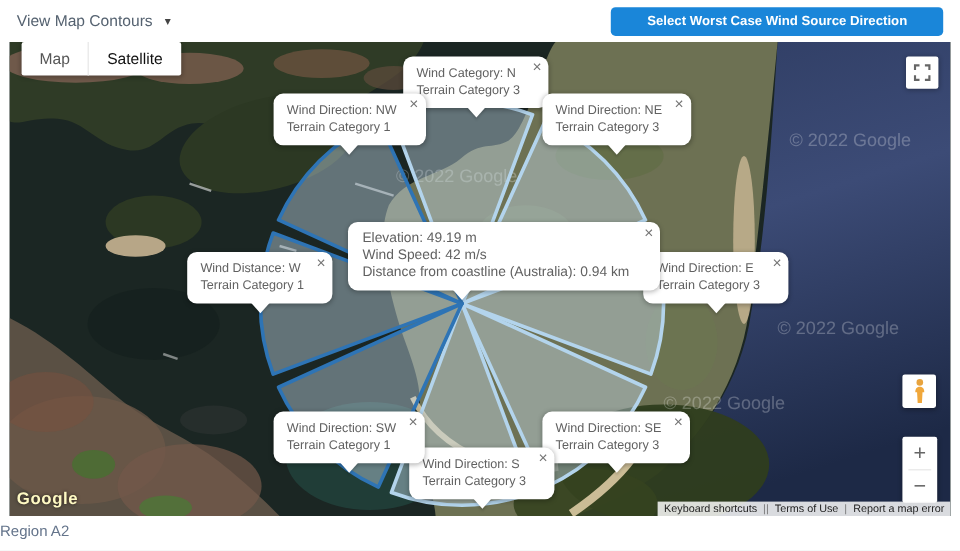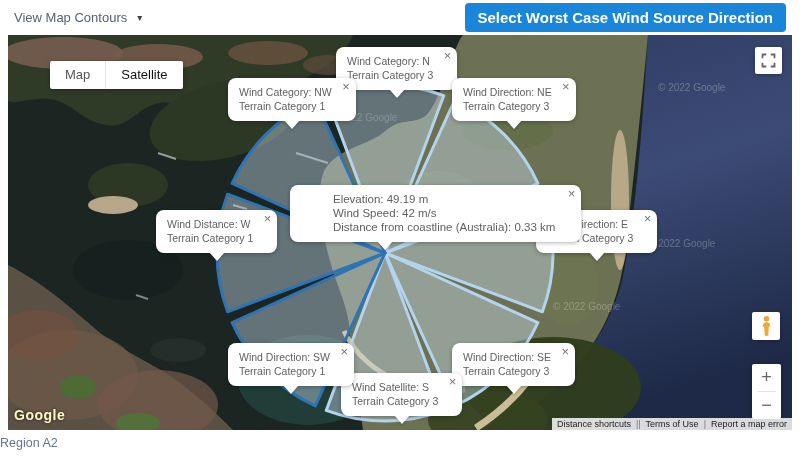--- a/index.html
+++ b/index.html
@@ -5,35 +5,35 @@
   * { margin:0; padding:0; box-sizing:border-box; }
   html,body { width:800px; height:459px; background:#fff; overflow:hidden;
     font-family:"Liberation Sans", sans-serif; }
 
   
   .topbar { position:absolute; left:0; top:0; width:800px; height:35px;
     display:flex; align-items:center; justify-content:space-between; padding:0 14px; }
   .contours-btn { display:flex; align-items:center; gap:10px; font-size:13px;
     color:#556270; cursor:pointer; background:none; border:none; font-family:inherit; }
   .caret { font-size:10px; color:#444; }
-  .worst-btn { background:#1a86d9; color:#fff; font-size:15px; font-weight:bold;
-    border:none; border-radius:4px; padding:6px 13px; cursor:pointer; font-family:inherit; }
+  .worst-btn { background:#1a86d9; color:#fff; font-size:11px; font-weight:bold;
+    border:none; border-radius:4px; padding:6px 30px; cursor:pointer; font-family:inherit; }
 
   
   .map { position:absolute; left:8px; top:35px; width:784px; height:395px;
     overflow:hidden; background:#1b2623; }
   .map svg.bg { position:absolute; left:0; top:0; z-index:1; }
   #windrose { position:absolute; left:0; top:0; z-index:3; }
 
-  .wm { position:absolute; z-index:2; color:rgba(255,255,255,.26); font-size:10px; white-space:nowrap; }
-
-  
-  .maptype { position:absolute; left:10px; top:26px; z-index:5; display:flex;
+  .wm { position:absolute; z-index:2; color:rgba(255,255,255,.26); font-size:15px; white-space:nowrap;margin-top:27px; }
+
+  
+  .maptype { position:absolute; left:10px; top:0; z-index:5; display:flex;
     background:#fff; border-radius:2px; box-shadow:0 1px 4px rgba(0,0,0,.3);
-    height:28px; align-items:flex-start;margin-left:32px; }
+    height:28px; align-items:flex-start; }
   .maptype > div { padding:0 15px; line-height:28px; font-size:13px; cursor:pointer; }
   .mt-map { color:#565656; border-right:1px solid #e6e6e6; }
   .mt-sat { color:#111; font-weight:normal; }
 
   .fs-btn { position:absolute; right:10px; top:12px; z-index:5; width:27px; height:27px;
     background:#fff; border:none; border-radius:2px; box-shadow:0 1px 4px rgba(0,0,0,.3);
     display:flex; align-items:center; justify-content:center; cursor:pointer; }
 
   .pegman { position:absolute; right:12px; top:277px; z-index:5; width:28px; height:28px;
     background:#fff; border:none; border-radius:2px; box-shadow:0 1px 4px rgba(0,0,0,.3);
@@ -58,21 +58,21 @@
   
   .popup { position:absolute; z-index:4; background:#fff; border-radius:8px;
     padding:8px 24px 8px 11px; box-shadow:0 1px 4px rgba(0,0,0,.3); }
   .popup::after { content:''; position:absolute; left:50%; bottom:-8px; margin-left:-8px;
     border:8px solid transparent; border-top:9px solid #fff; border-bottom:0;
     filter:drop-shadow(0 2px 1px rgba(0,0,0,.15)); }
   .popup .line { font-size:10.5px; line-height:13.5px; color:#616161; white-space:nowrap; }
   .popup .close { position:absolute; top:2px; right:6px; font-size:13px; color:#757575;
     cursor:pointer; background:none; border:none; line-height:13px; font-family:inherit; }
   .popup-center { padding:8px 26px 8px 12px; }
-  .popup-center .line { font-size:11.5px; line-height:13.8px;margin-left:31px; }
+  .popup-center .line { font-size:11.5px; line-height:13.8px; }
   .popup-center::after { left:95px; }
 
   .popup-n  { left:328px; top:12px; }
   .popup-nw { left:220px; top:43px; }
   .popup-ne { left:444px; top:43px; }
   .popup-w  { left:148px; top:175px; }
   .popup-e  { left:528px; top:175px; }
   .popup-sw { left:220px; top:308px; }
   .popup-se { left:444px; top:308px; }
   .popup-s  { left:333px; top:338px; }
@@ -177,44 +177,44 @@
     <div class="line">Wind Direction: E</div>
     <div class="line">Terrain Category 3</div>
   </div>
   <div class="popup popup-se">
     <button class="close">×</button>
     <div class="line">Wind Direction: SE</div>
     <div class="line">Terrain Category 3</div>
   </div>
   <div class="popup popup-s">
     <button class="close">×</button>
-    <div class="line">Wind Satellite: S</div>
+    <div class="line">Wind Direction: S</div>
     <div class="line">Terrain Category 3</div>
   </div>
   <div class="popup popup-sw">
     <button class="close">×</button>
     <div class="line">Wind Direction: SW</div>
     <div class="line">Terrain Category 1</div>
   </div>
   <div class="popup popup-w">
     <button class="close">×</button>
     <div class="line">Wind Distance: W</div>
     <div class="line">Terrain Category 1</div>
   </div>
   <div class="popup popup-nw">
     <button class="close">×</button>
-    <div class="line">Wind Category: NW</div>
+    <div class="line">Wind Direction: NW</div>
     <div class="line">Terrain Category 1</div>
   </div>
 
   <div class="popup popup-center">
     <button class="close">×</button>
     <div class="line">Elevation: 49.19 m</div>
     <div class="line">Wind Speed: 42 m/s</div>
-    <div class="line">Distance from coastline (Australia): 0.33 km</div>
+    <div class="line">Distance from coastline (Australia): 0.94 km</div>
   </div>
 
   <div class="maptype">
     <div class="mt-map">Map</div>
     <div class="mt-sat">Satellite</div>
   </div>
 
   <button class="fs-btn">
     <svg width="15" height="15" viewBox="0 0 20 20">
       <path d="M2 7 V2 H7 M13 2 H18 V7 M18 13 V18 H13 M7 18 H2 V13" stroke="#666" stroke-width="2.4" fill="none"></path>
@@ -230,21 +230,21 @@
 
   <div class="zoomctl">
     <button>+</button>
     <div class="divider"></div>
     <button>−</button>
   </div>
 
   <div class="glogo">Google</div>
 
   <div class="attr">
-    <span class="link">Distance shortcuts</span>
+    <span class="link">Keyboard shortcuts</span>
     <span class="sep">|</span>
     <span class="sep">|</span>
     <span class="link">Terms of Use</span>
     <span class="sep">|</span>
     <span class="link">Report a map error</span>
   </div>
 </div>
 
 <div class="region">Region A2</div>
 

